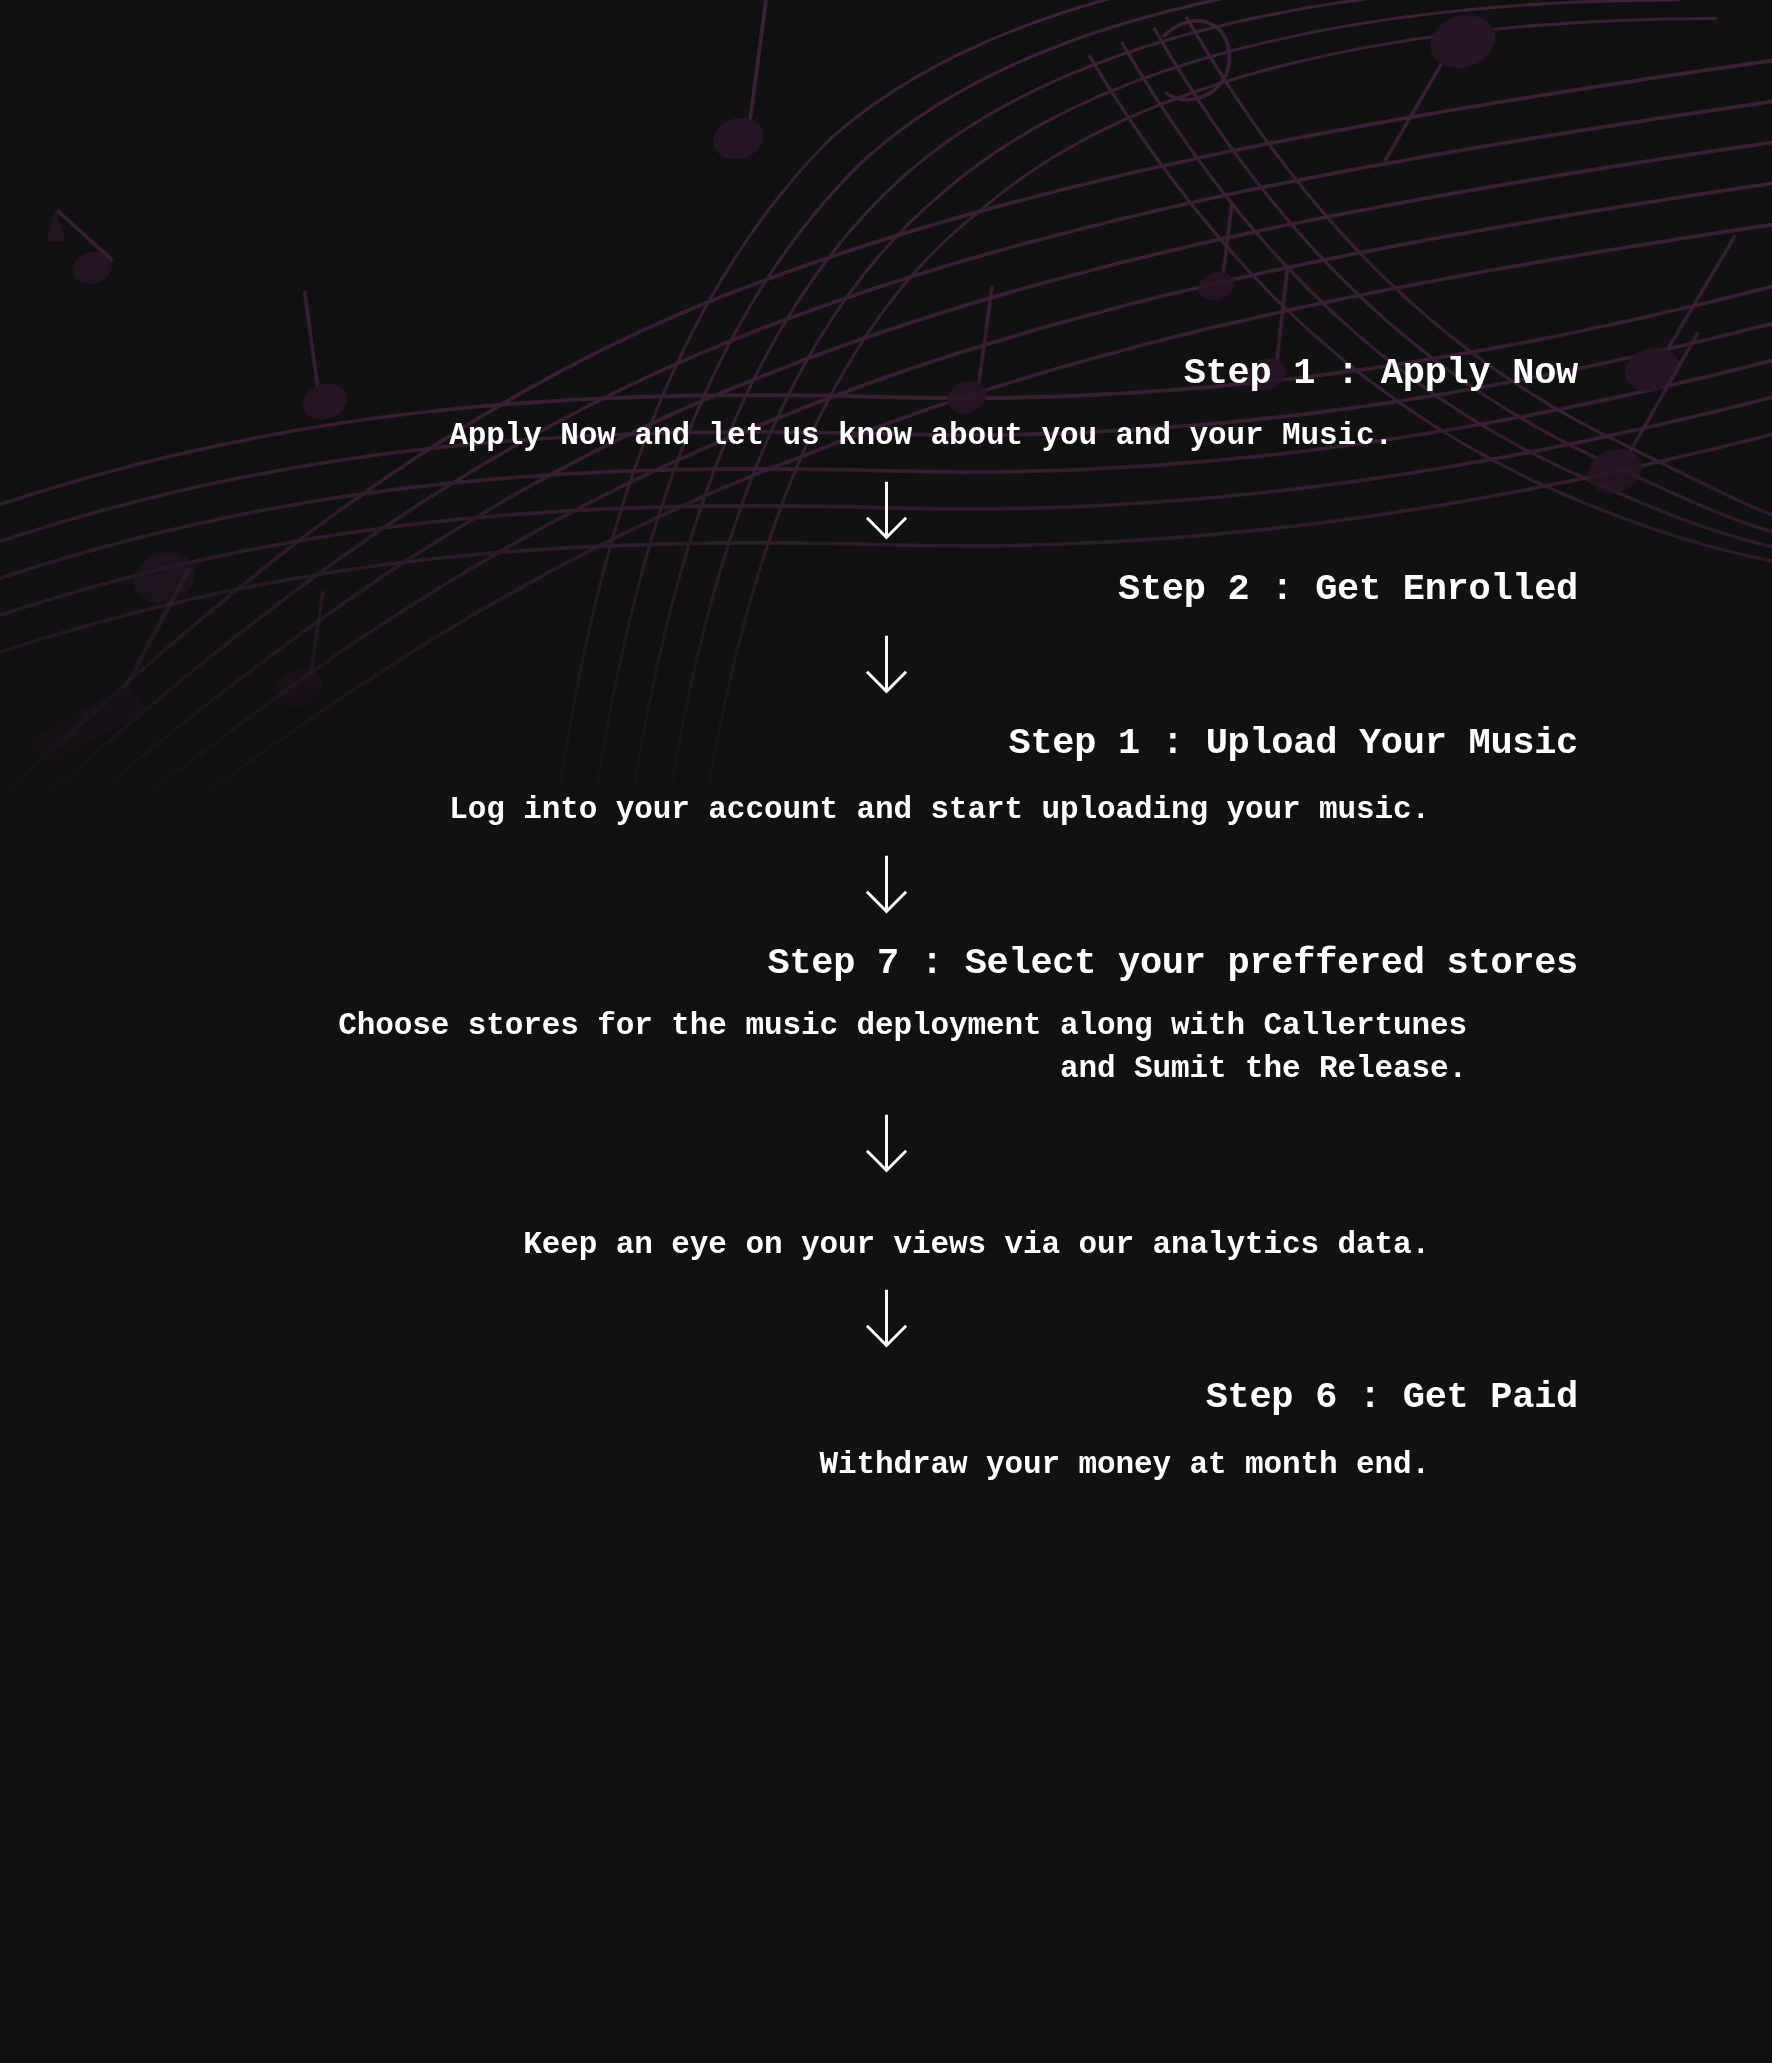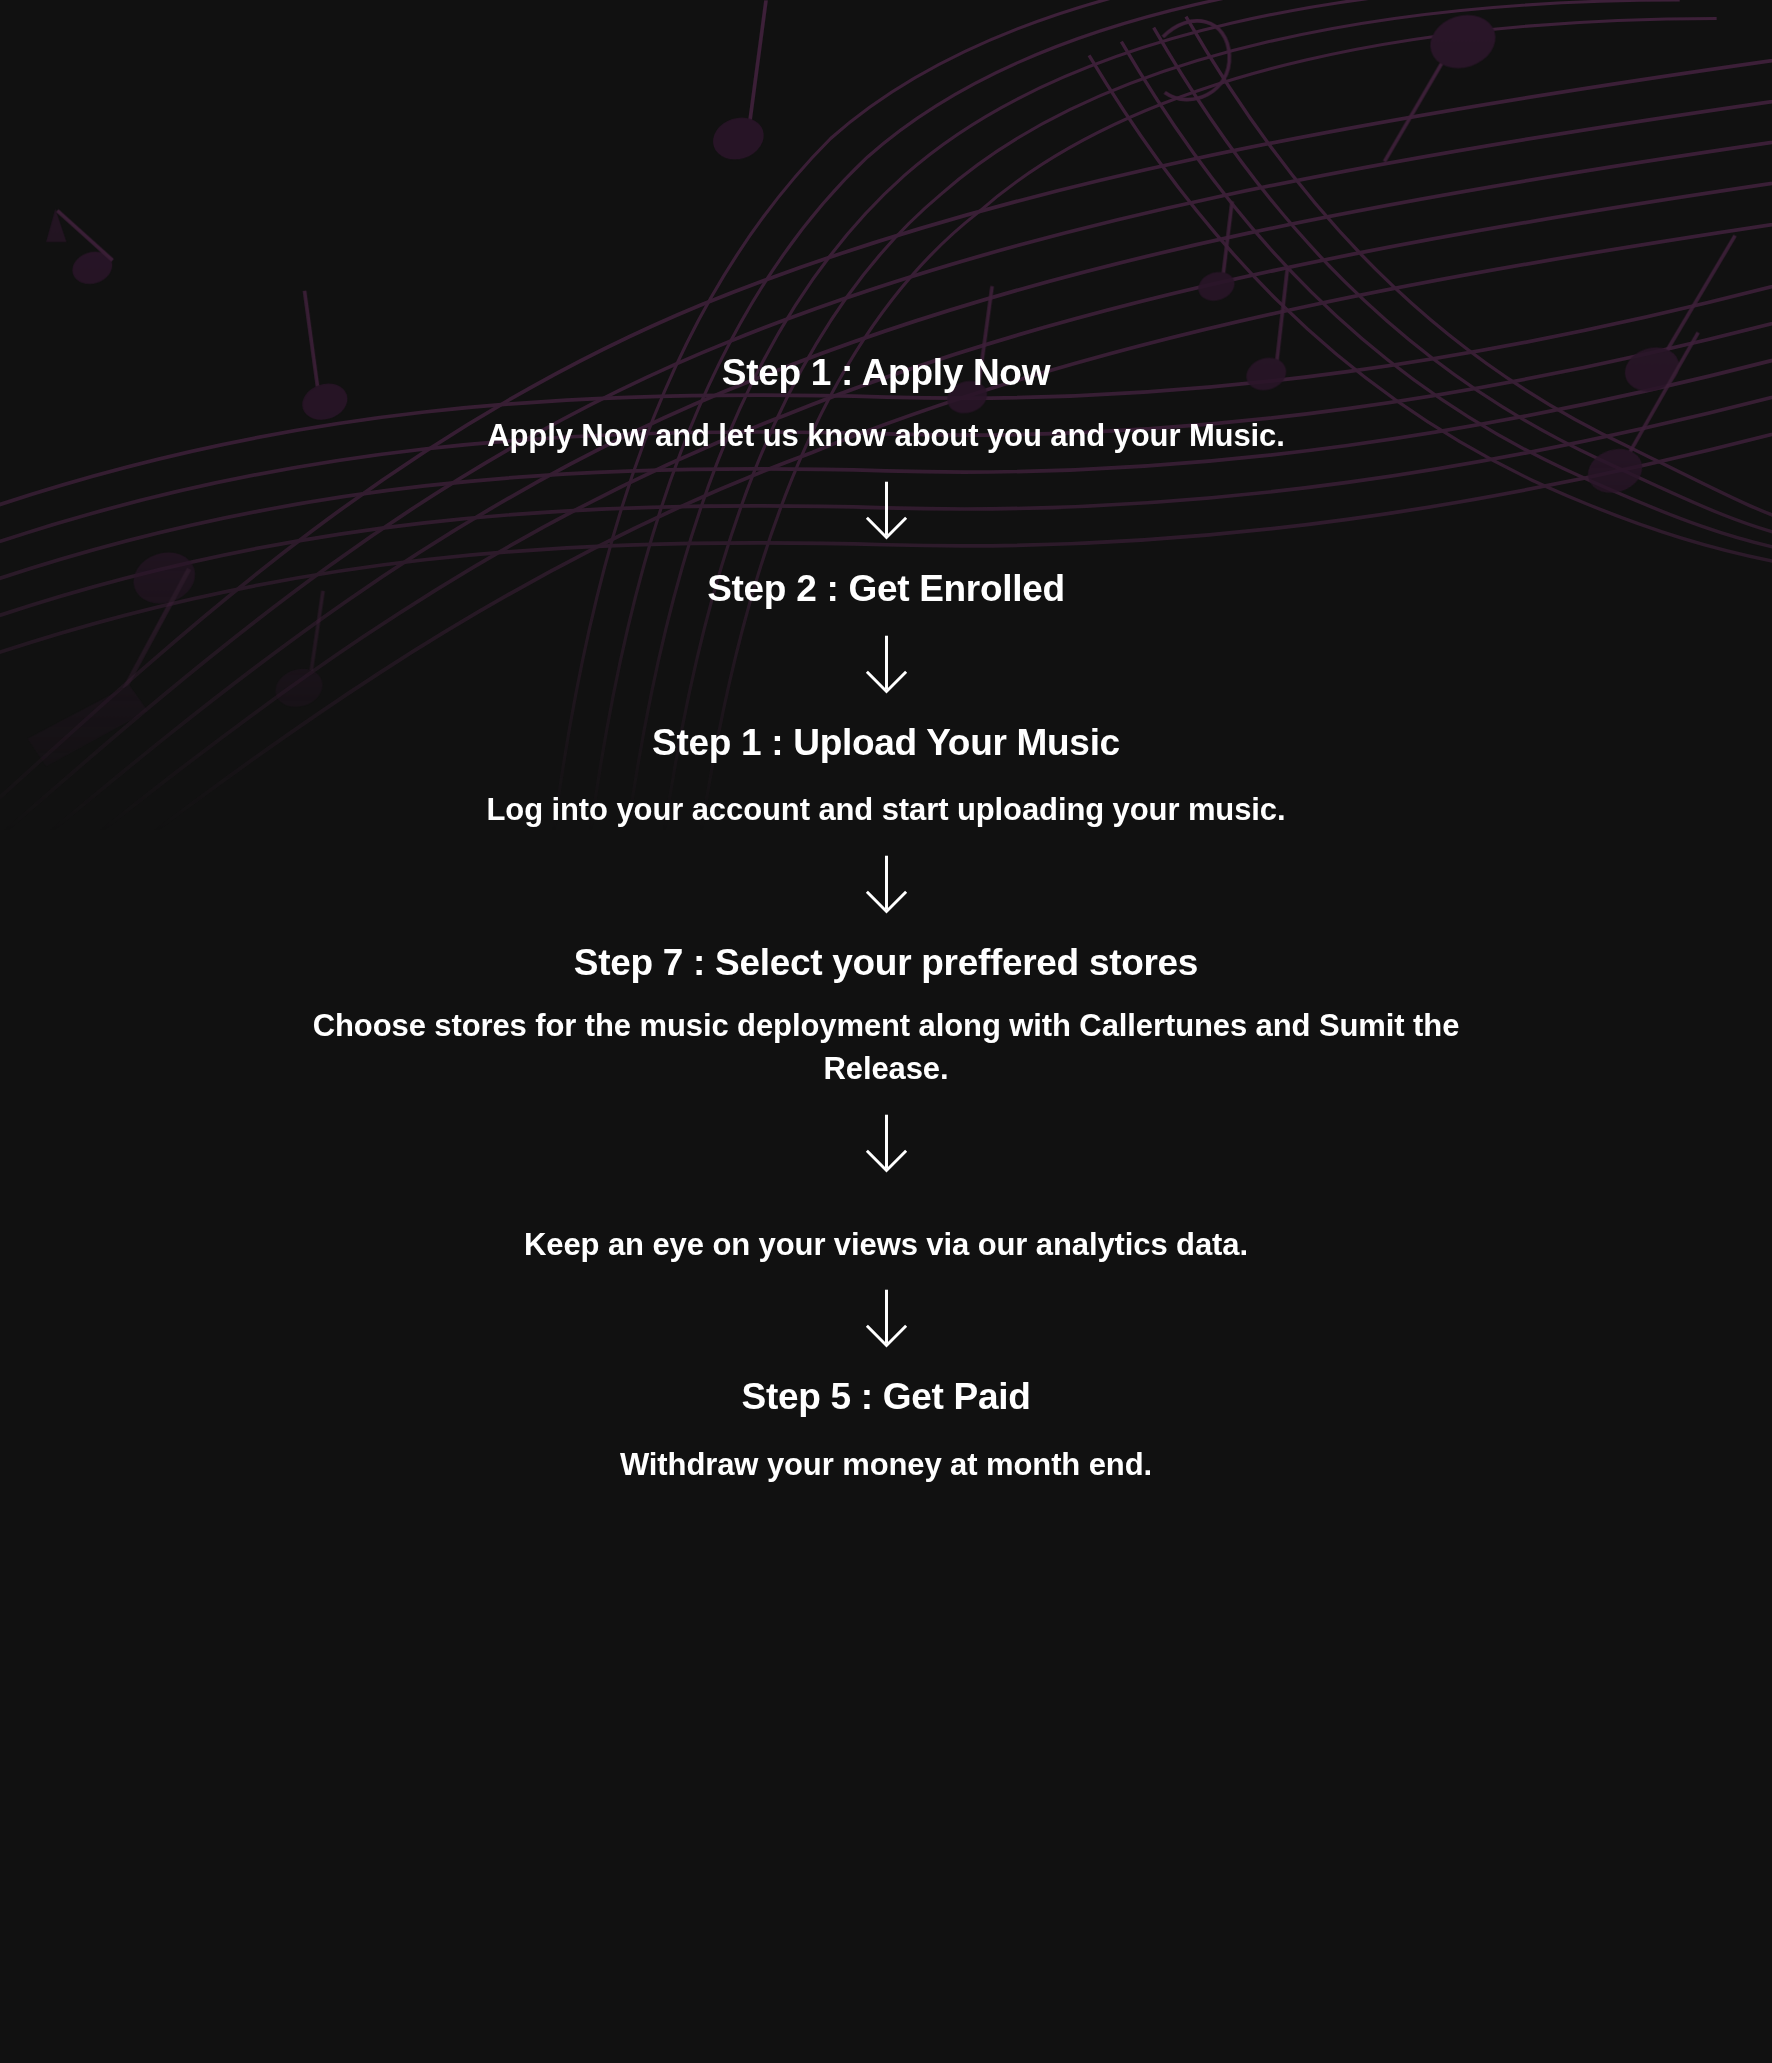--- a/index.html
+++ b/index.html
@@ -35,21 +35,22 @@
     height:2064px;
     z-index:2;
     display:flex;
     flex-direction:column;
     align-items:center;
     padding-top:351px;
   }
 
   .step-block {
     width:1384px;
-    text-align:center;
+    text-align:right;
+    font-family:Liberation Mono, monospace;
   }
 
   .step-title {
     font-size:37px;
     font-weight:bold;
     line-height:1.2;
     letter-spacing:-0.3px;
     color:#ffffff;
   }
 
@@ -215,18 +216,18 @@
   <section class="step-block wide">
     <p class="step-desc">Keep an eye on your views via our analytics data.</p>
   </section>
 
   <svg class="arrow-connector" viewBox="0 0 70 70">
     <line x1="35" y1="4" x2="35" y2="62" stroke="#ffffff" stroke-width="3.2"></line>
     <polyline points="15,44 35,64 55,44" fill="none" stroke="#ffffff" stroke-width="3.2" stroke-linecap="square" stroke-linejoin="miter"></polyline>
   </svg>
 
   <section class="step-block wide">
-    <h2 class="step-title">Step 5 : Get Paid</h2>
+    <h2 class="step-title">Step 6 : Get Paid</h2>
     <p class="step-desc">Withdraw your money at month end.</p>
   </section>
 
 </main>
 
 
 </body></html>

